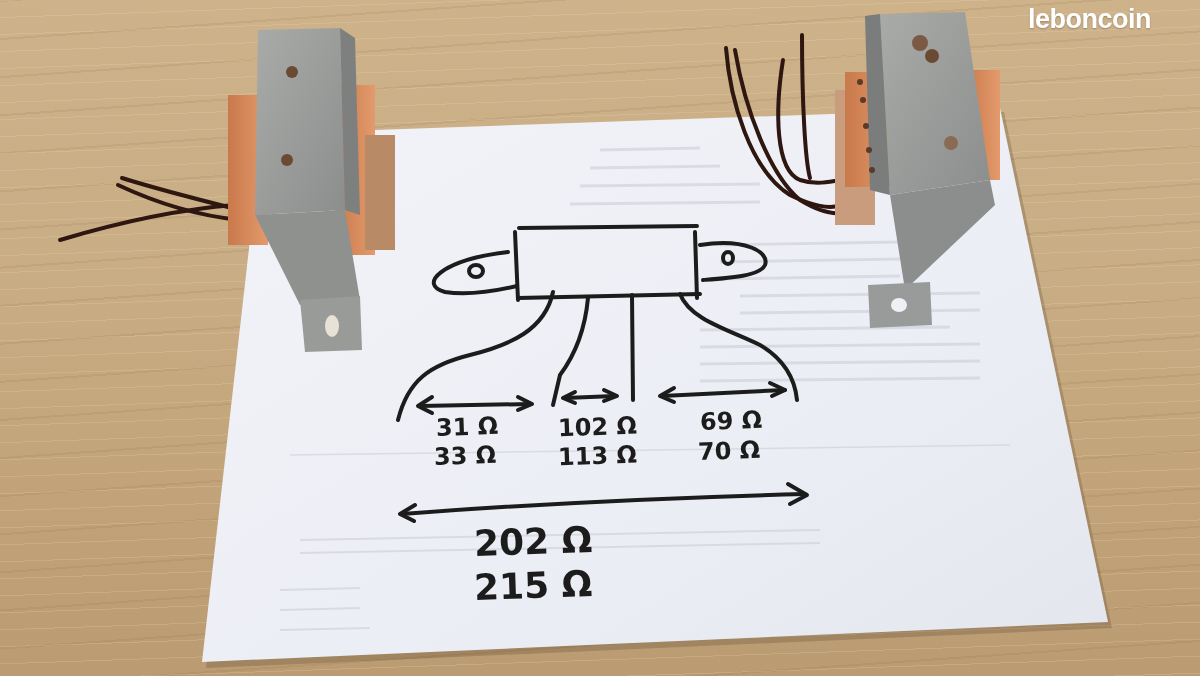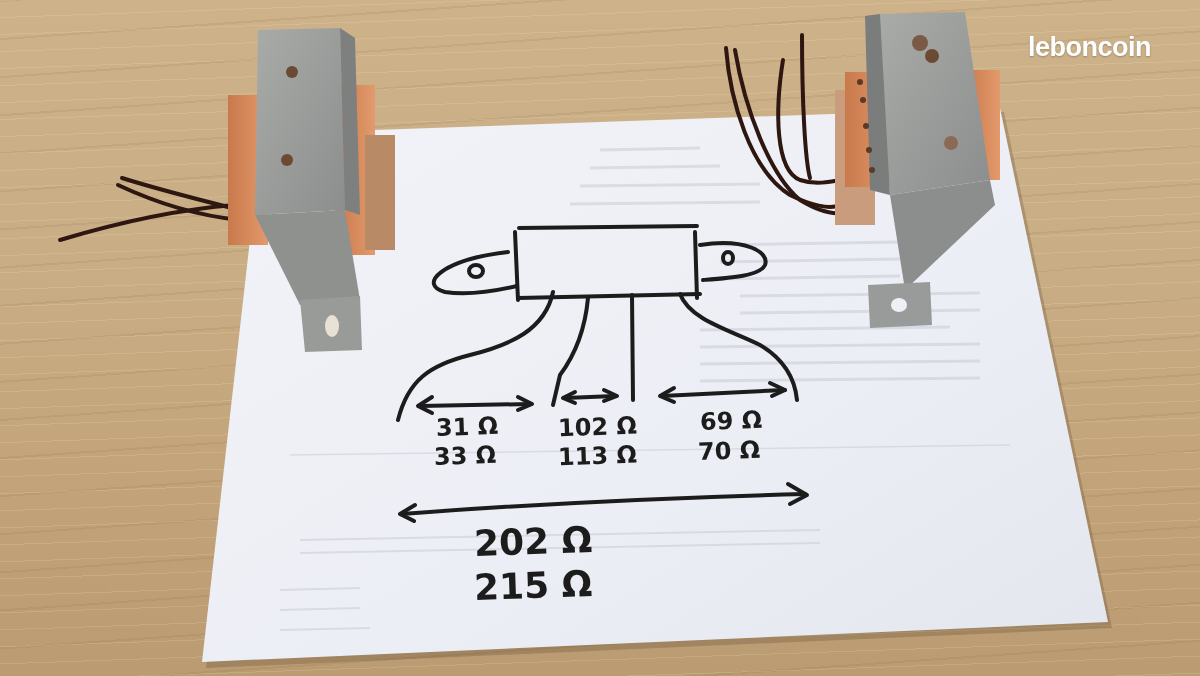--- a/index.html
+++ b/index.html
@@ -4,21 +4,21 @@
   <style>
     html, body { margin:0; padding:0; }
     body { width:1200px; height:676px; overflow:hidden; position:relative;
       font-family:"Liberation Sans", sans-serif; }
     .table { position:absolute; inset:0;
       background:
         repeating-linear-gradient(176deg, rgba(120,85,45,0.10) 0 2px, transparent 2px 38px),
         repeating-linear-gradient(178deg, rgba(255,240,210,0.15) 0 1px, transparent 1px 17px),
         linear-gradient(180deg, #cdb28a 0%, #c9ad84 40%, #c3a47a 70%, #bb9c72 100%); }
     .paper { position:absolute; left:0; top:0; width:1200px; height:676px; }
-    .watermark { position:absolute; left:1028px; top:32px; color:#ffffff;
+    .watermark { position:absolute; left:1028px; top:4px; color:#ffffff;
       font-size:27px; font-weight:bold; letter-spacing:-0.5px;
       text-shadow:0 1px 2px rgba(0,0,0,0.25); }
     .label { position:absolute; font-family:"DejaVu Sans", sans-serif; font-weight:bold;
       color:#1c1c1c; transform:rotate(-2deg); }
     .r-small { font-size:24px; line-height:26px; }
     .r-big { font-size:36px; line-height:40px; }
     .device { position:absolute; }
   </style>
 </head>
 <body>

